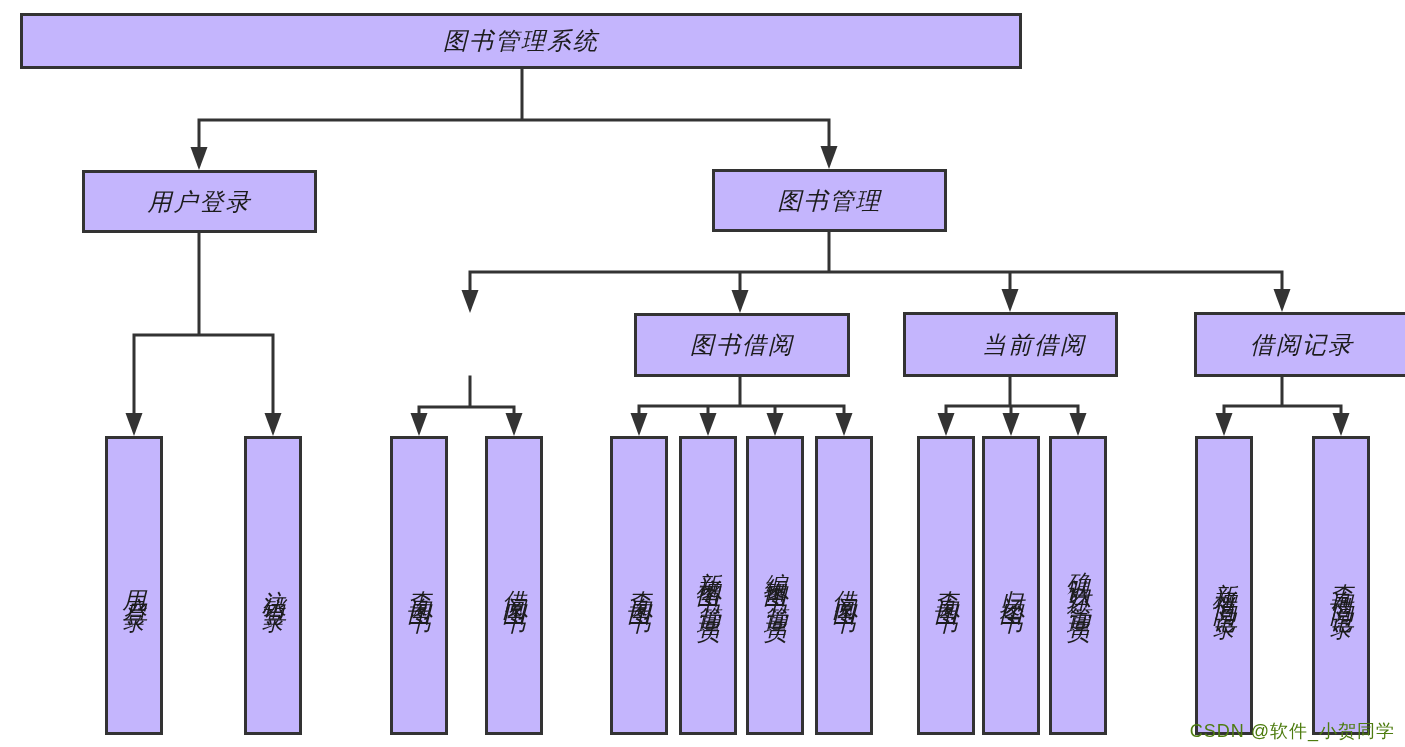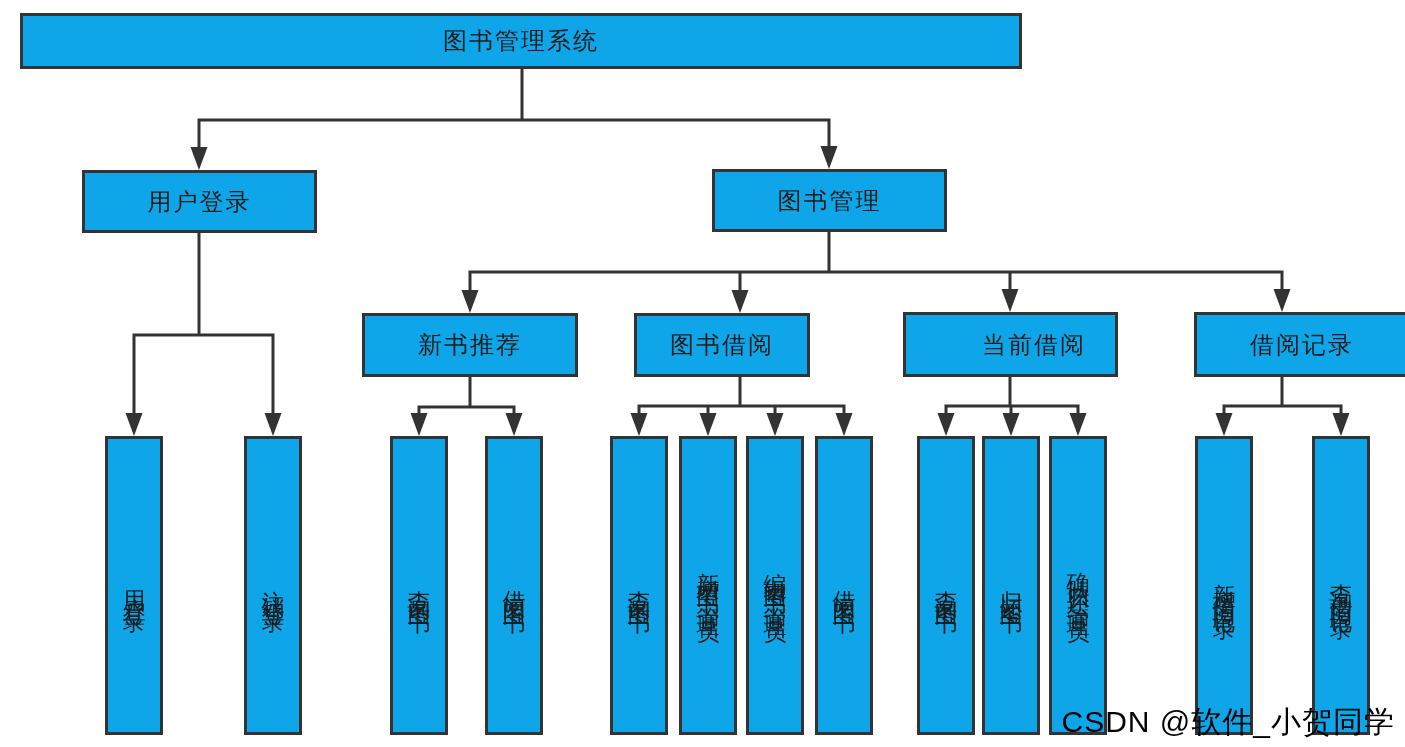--- a/index.html
+++ b/index.html
@@ -4,51 +4,51 @@
 <style>
   html,body{margin:0;padding:0;background:#fff;}
   .stage{
     position:relative;width:1405px;height:747px;background:#ffffff;
     font-family:"Liberation Sans",sans-serif;overflow:hidden;
   }
   svg.wires{position:absolute;left:0;top:0;z-index:1;}
   .node{
     position:absolute;z-index:2;box-sizing:border-box;
     display:flex;align-items:center;justify-content:center;
-    border:3px solid #333333;background:#0ea5e9;color:#1c1c1c;
+    border:3px solid #333333;background:#c4b5fd;color:#1c1c1c;font-style:italic;
   }
   .h{font-size:24px;letter-spacing:2px;white-space:nowrap;}
   .v{
     writing-mode:vertical-rl;text-orientation:mixed;
     font-size:23px;letter-spacing:0.30em;line-height:1;
   }
   
   .p-root {left:20px;  top:13px;  width:1002px;height:56px;}
   .p-l2a  {left:82px;  top:170px; width:235px; height:63px;}
   .p-l2b  {left:712px; top:169px; width:235px; height:63px;}
   .p-l3a  {left:362px; top:313px; width:216px; height:64px;}
-  .p-l3b  {left:634px; top:313px; width:176px; height:64px;}
+  .p-l3b  {left:634px; top:313px; width:216px; height:64px;}
   .p-l3c  {left:903px; top:312px; width:215px; height:65px;padding-left:47px;}
   .p-l3d  {left:1174px;top:312px; width:216px; height:65px;margin-left:20px;}
   .p-v1   {left:105px; top:436px; width:58px;  height:299px;}
   .p-v2   {left:244px; top:436px; width:58px;  height:299px;}
   .p-v3   {left:390px; top:436px; width:58px;  height:299px;}
   .p-v4   {left:485px; top:436px; width:58px;  height:299px;}
   .p-v5   {left:610px; top:436px; width:58px;  height:299px;}
   .p-v6   {left:679px; top:436px; width:58px;  height:299px;}
   .p-v7   {left:746px; top:436px; width:58px;  height:299px;}
   .p-v8   {left:815px; top:436px; width:58px;  height:299px;}
   .p-v9   {left:917px; top:436px; width:58px;  height:299px;}
   .p-v10  {left:982px; top:436px; width:58px;  height:299px;}
   .p-v11  {left:1049px;top:436px; width:58px;  height:299px;}
   .p-v12  {left:1195px;top:436px; width:58px;  height:299px;}
   .p-v13  {left:1312px;top:436px; width:58px;  height:299px;}
   .watermark{
     position:absolute;z-index:3;right:10px;bottom:4px;
-    font-size:30px;color:#000000;letter-spacing:1px;white-space:nowrap;
+    font-size:18px;color:#4d7c0f;letter-spacing:1px;white-space:nowrap;
   }
 </style>
 </head>
 <body>
 
 <div class="stage">
 
   <svg class="wires" width="1405" height="747" viewBox="0 0 1405 747" aria-hidden="true">
     <path fill="none" stroke="#333333" stroke-width="3" stroke-linecap="square" d="
       M522 69 V120  M199 120 H829  M199 120 V150  M829 120 V149
@@ -79,21 +79,20 @@
       <polygon points="1215.5,413 1232.5,413 1224,436"></polygon>
       <polygon points="1332.5,413 1349.5,413 1341,436"></polygon>
     </g>
   </svg>
 
   <div class="node h p-root">图书管理系统</div>
 
   <div class="node h p-l2a">用户登录</div>
   <div class="node h p-l2b">图书管理</div>
 
-  <div class="node h p-l3a">新书推荐</div>
   <div class="node h p-l3b">图书借阅</div>
   <div class="node h p-l3c">当前借阅</div>
   <div class="node h p-l3d">借阅记录</div>
 
   <div class="node v p-v1">用户登录</div>
   <div class="node v p-v2">注销登录</div>
 
   <div class="node v p-v3">查询图书</div>
   <div class="node v p-v4">借阅图书</div>
 

